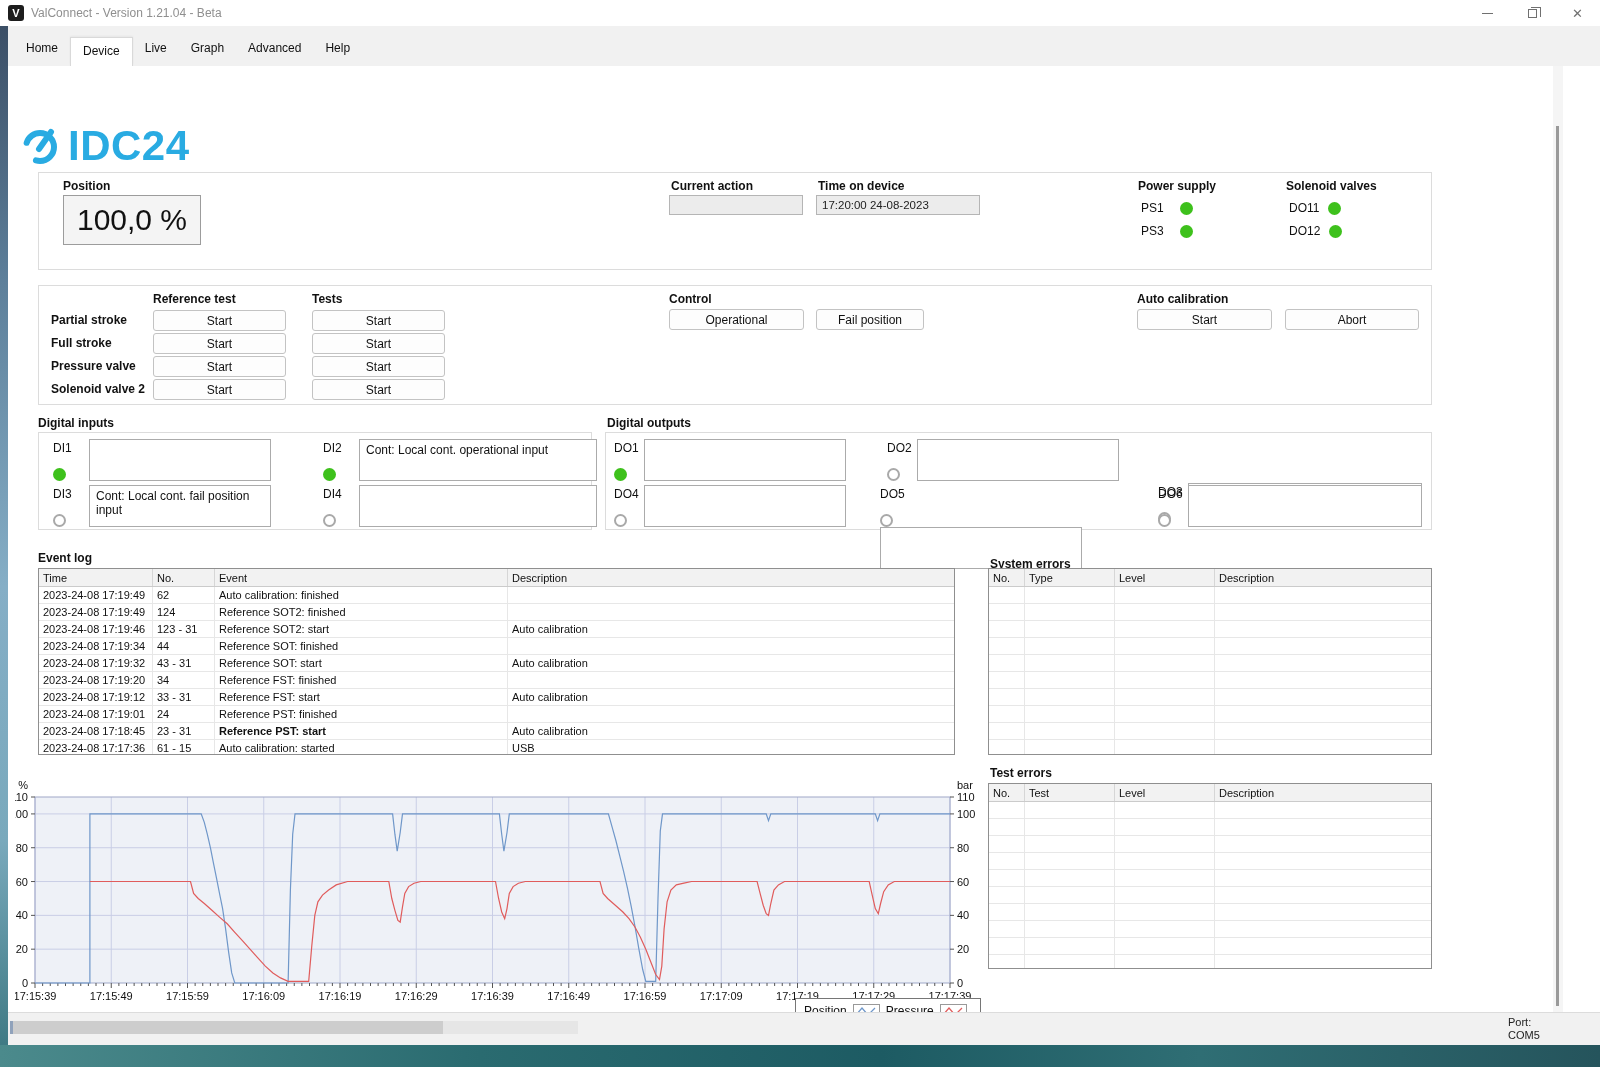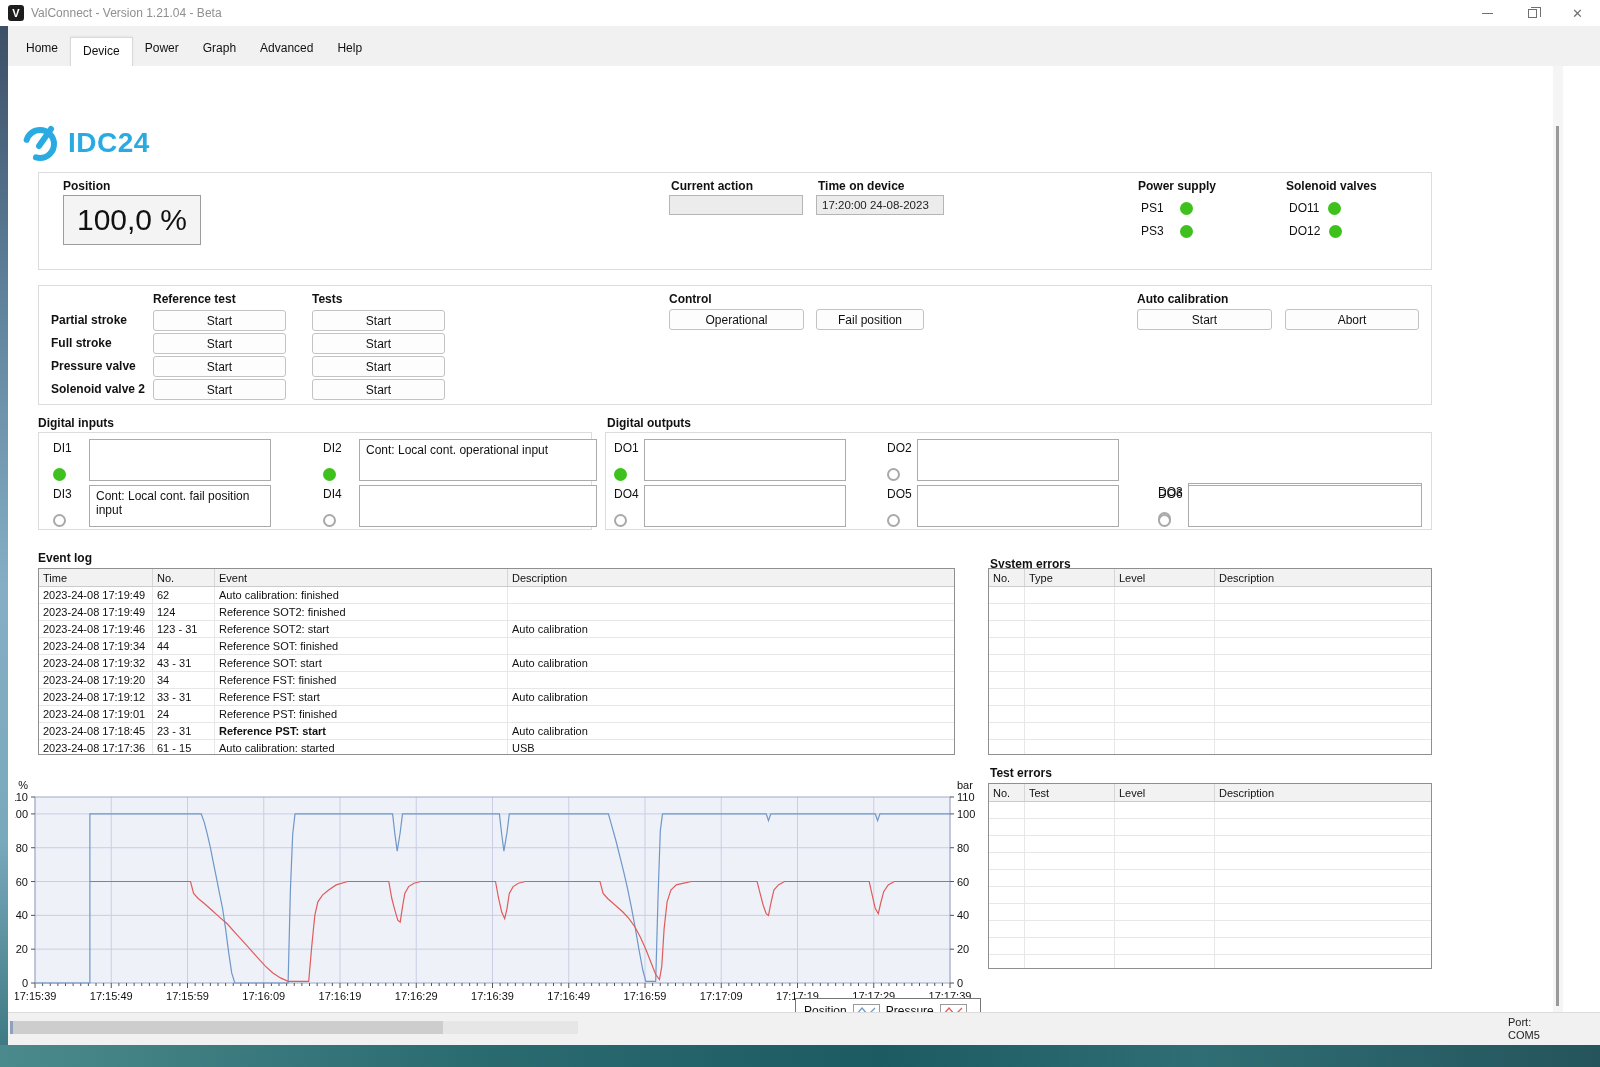--- a/index.html
+++ b/index.html
@@ -17,21 +17,21 @@
   .winbtn .restore:before { content:""; position:absolute; left:2px; top:-3px; width:9px; height:9px; border:1px solid #707070; border-left:none; border-bottom:none; }
 
   
   .tabstrip { position:absolute; left:8px; top:26px; width:1592px; height:40px; background:#f1f1f1; z-index:8; }
   .tabs { position:absolute; left:6px; bottom:0; display:flex; align-items:flex-start; }
   .tab { padding:4px 12px 6px; font-size:12px; color:#111; }
   .tab.active { background:#fff; border:1px solid #d9d9d9; border-bottom:none; padding:6px 12px 8px; box-shadow:0 -1px 2px rgba(0,0,0,0.05); }
 
   
   .logo { position:absolute; left:20px; top:122px; display:flex; align-items:center; gap:6px; }
-  .logo-text { font-size:28px; font-weight:bold; color:#29abe2; letter-spacing:0.5px; }
+  .logo-text { font-size:42px; font-weight:bold; color:#29abe2; letter-spacing:0.5px; }
 
   .panel { position:absolute; border:1px solid #dcdcdc; background:#fff; }
   .blabel { position:absolute; font-size:12px; font-weight:bold; color:#111; white-space:nowrap; }
   .sec-title { position:absolute; font-size:12px; font-weight:bold; color:#111; }
 
   .posbox { position:absolute; left:24px; top:22px; width:138px; height:50px; border:1px solid #9c9c9c; background:#f4f4f4; display:flex; align-items:center; justify-content:center; font-size:30px; color:#111; }
   .roinput { position:absolute; height:20px; background:#ececec; border:1px solid #b5b5b5; font-size:11.5px; display:flex; align-items:center; padding:0 5px; color:#222; }
 
   .ind-col { position:absolute; display:flex; flex-direction:column; gap:9px; }
   .ind-row { display:flex; align-items:center; gap:9px; font-size:12px; }
@@ -94,21 +94,21 @@
         <span class="restore"></span>
       </div>
     <div class="winbtn">✕</div>
   </div>
 </div>
 
 <div class="tabstrip">
   <div class="tabs" id="tabs">
       <div class="tab">Home</div>
       <div class="tab active">Device</div>
-      <div class="tab">Power</div>
+      <div class="tab">Live</div>
       <div class="tab">Graph</div>
       <div class="tab">Advanced</div>
       <div class="tab">Help</div>
     </div>
 </div>
 
 <div class="logo">
   <svg width="42" height="42" viewBox="0 0 42 42">
     <circle cx="20" cy="22" r="14" fill="none" stroke="#29abe2" stroke-width="6" stroke-dasharray="66 22" stroke-dashoffset="-48" stroke-linecap="round"></circle>
     <line x1="19" y1="24" x2="31" y2="7" stroke="#29abe2" stroke-width="6" stroke-linecap="round"></line>
@@ -117,21 +117,21 @@
 </div>
 
 <div class="panel" style="left:38px;top:172px;width:1394px;height:98px;">
   <span class="blabel" style="left:24px;top:6px;">Position</span>
   <div class="posbox">100,0 %</div>
 
   <span class="blabel" style="left:632px;top:6px;">Current action</span>
   <div class="roinput" style="left:630px;top:22px;width:134px;"></div>
 
   <span class="blabel" style="left:779px;top:6px;">Time on device</span>
-  <div class="roinput" style="left:777px;top:22px;width:128px;">17:20:00 24-08-2023</div>
+  <div class="roinput" style="left:777px;top:22px;width:164px;">17:20:00 24-08-2023</div>
 
   <span class="blabel" style="left:1099px;top:6px;">Power supply</span>
   <div class="ind-col" style="left:1102px;top:28px;">
     <div class="ind-row">
       <span class="ind-name">PS1</span>
       <span class="dot on"></span>
     </div>
     <div class="ind-row">
       <span class="ind-name">PS3</span>
       <span class="dot on"></span>
@@ -241,21 +241,21 @@
       </div>
     <div class="iobox" style="width:234px;"></div>
   </div>
   <div class="io-item" style="left:8px;top:52px;">
     <div class="io-head">
         <span class="io-name">DO4</span>
         <span class="dot off"></span>
       </div>
     <div class="iobox" style="width:202px;"></div>
   </div>
-  <div class="io-item" style="left:281px;top:52px;">
+  <div class="io-item" style="left:274px;top:52px;flex-direction:column;">
     <div class="io-head">
         <span class="io-name">DO5</span>
         <span class="dot off"></span>
       </div>
     <div class="iobox" style="width:202px;"></div>
   </div>
   <div class="io-item" style="left:552px;top:52px;">
     <div class="io-head">
         <span class="io-name">DO6</span>
         <span class="dot off"></span>

